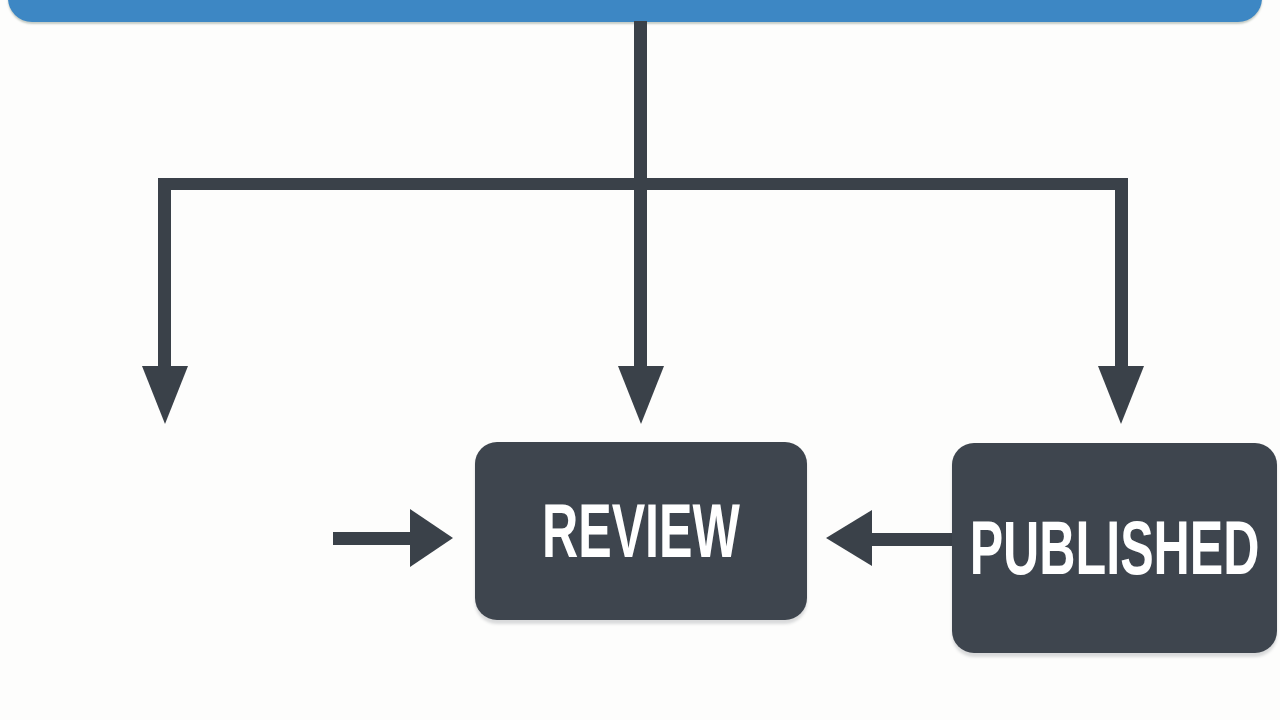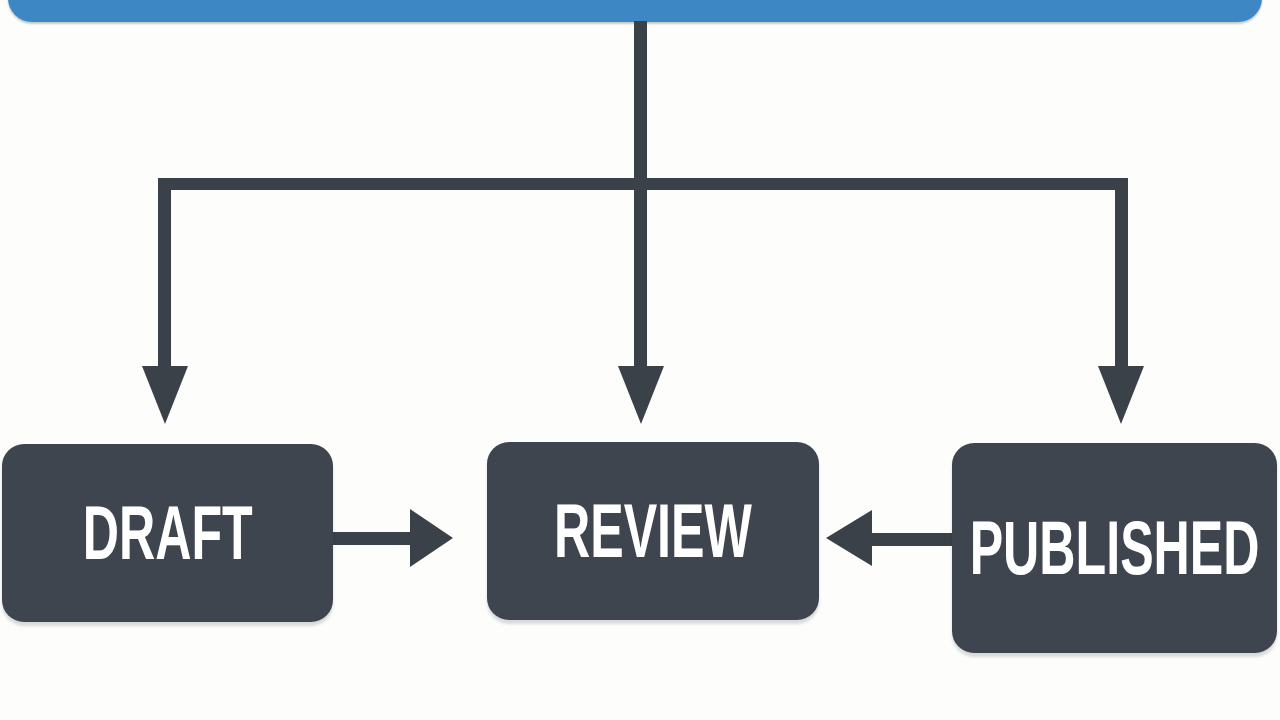--- a/index.html
+++ b/index.html
@@ -64,21 +64,21 @@
   .node {
     position: absolute;
     background: var(--node-fill, #3e454e);
     border-radius: 22px;
     display: flex;
     align-items: center;
     justify-content: center;
     box-shadow: 0 4px 3px rgba(55, 62, 70, 0.18);
   }
   .node-draft     { left: 2px;   top: 444px; width: 331px; height: 178px; }
-  .node-review    { left: 487px; top: 442px; width: 332px; height: 178px; }
+  .node-review    { left: 475px; top: 442px; width: 332px; height: 178px; }
   .node-published { left: 952px; top: 443px; width: 325px; height: 210px; }
   .node-label {
     color: var(--text, #ffffff);
     font-weight: bold;
     font-size: 76px;
     line-height: 1;
     letter-spacing: 0px;
     white-space: nowrap;
     transform: scaleX(0.66);
     transform-origin: center center;
@@ -100,23 +100,20 @@
   <div class="arrow-down at-draft"></div>
   <div class="arrow-down at-review"></div>
   <div class="arrow-down at-published"></div>
 
   <div class="line shaft-right"></div>
   <div class="head-right"></div>
 
   <div class="line shaft-left"></div>
   <div class="head-left"></div>
 
-  <div class="node node-draft">
-    <span class="node-label">DRAFT</span>
-  </div>
 
   <div class="node node-review">
     <span class="node-label">REVIEW</span>
   </div>
 
   <div class="node node-published">
     <span class="node-label">PUBLISHED</span>
   </div>
 
 </div>

